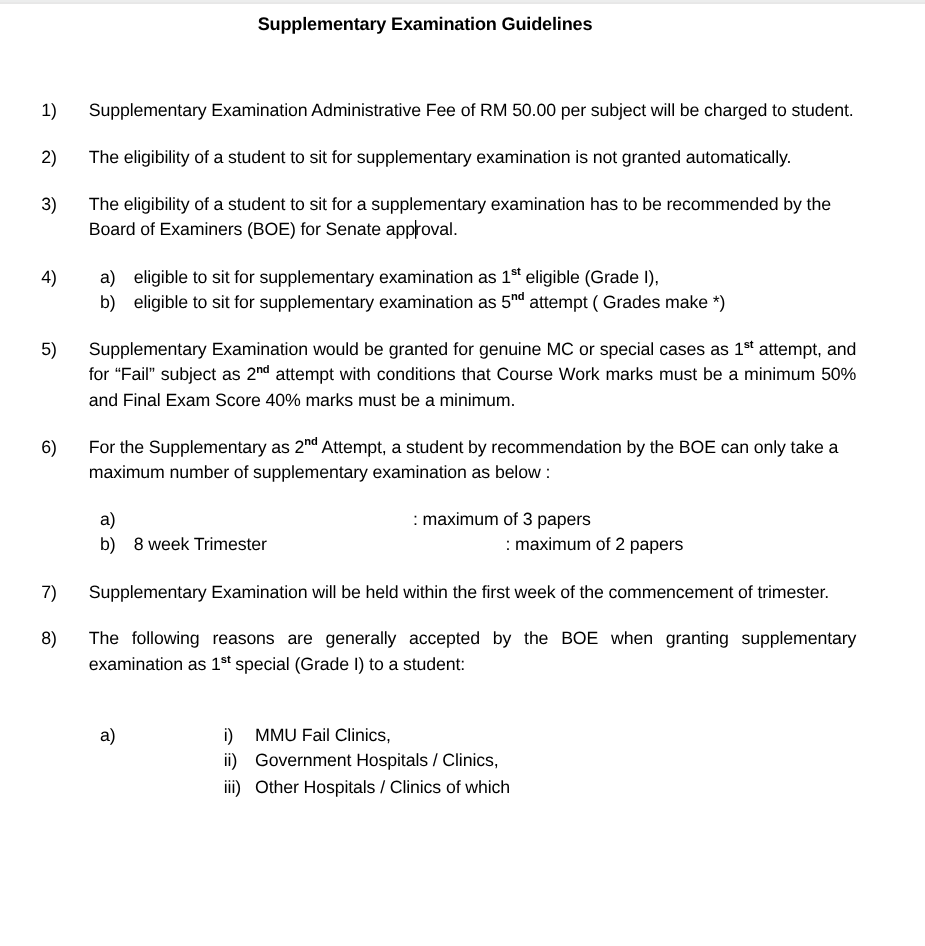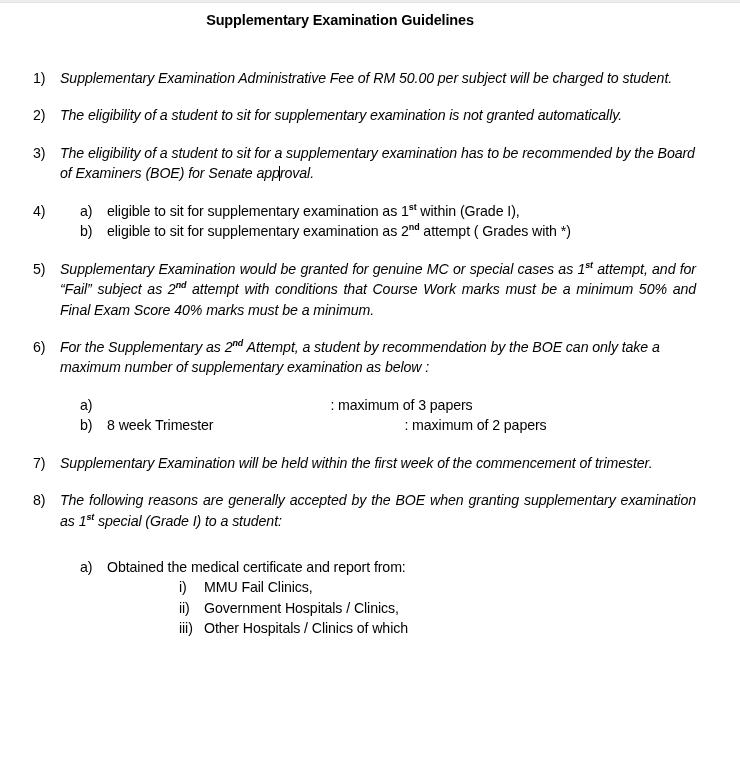--- a/index.html
+++ b/index.html
@@ -64,22 +64,21 @@
   }
   .item > .marker {
     position: absolute;
     left: 0;
     top: 0;
     width: 22px;
     text-align: left;
     font-size: 14.2px;
   }
   .item .para {
-    margin: 0;
-    font-style: italic;
+    margin: 11px;
   }
   .item .para.justify {
     text-align: justify;
     text-align-last: left;
   }
   
   .sublist {
     margin: 0;
     padding: 0;
     list-style: none;
@@ -171,24 +170,24 @@
 
     <div class="item">
       <span class="marker">3)</span>
       <p class="para"><span>The eligibility of a student to sit for a supplementary examination has to be recommended by the Board of Examiners (BOE) for Senate app</span><span class="caret"></span><span>roval.</span></p>
     </div>
 
     <div class="item">
       <span class="marker">4)</span>
       <ul class="sublist">
         <li class="subitem">
-          <span class="marker">a)</span><span>eligible to sit for supplementary examination as 1</span><sup>st</sup><span> within (Grade I),</span>
-        </li>
-        <li class="subitem">
-          <span class="marker">b)</span><span>eligible to sit for supplementary examination as 2</span><sup>nd</sup><span> attempt ( Grades with *)</span>
+          <span class="marker">a)</span><span>eligible to sit for supplementary examination as 1</span><sup>st</sup><span> eligible (Grade I),</span>
+        </li>
+        <li class="subitem">
+          <span class="marker">b)</span><span>eligible to sit for supplementary examination as 5</span><sup>nd</sup><span> attempt ( Grades make *)</span>
         </li>
       </ul>
     </div>
 
     <div class="item">
       <span class="marker">5)</span>
       <p class="para justify"><span>Supplementary Examination would be granted for genuine MC or special cases as 1</span><sup>st</sup><span> attempt, and for “Fail” subject as 2</span><sup>nd</sup><span>  attempt with conditions that Course Work marks must be a minimum 50% and Final Exam Score 40% marks must be a minimum.</span></p>
     </div>
 
     <div class="item">
@@ -215,21 +214,21 @@
       <span class="marker">7)</span>
       <p class="para justify">Supplementary Examination will be held within the first week of the commencement of trimester.</p>
     </div>
 
     <div class="item">
       <span class="marker">8)</span>
       <p class="para justify"><span>The following reasons are generally accepted by the BOE when  granting supplementary examination as 1</span><sup>st</sup><span> special (Grade I) to a student:</span></p>
       <div class="spacer-sm"></div>
       <ul class="sublist spaced-top">
         <li class="subitem">
-          <span class="marker">a)</span><span>Obtained the medical certificate and report from:</span>
+          <span class="marker">a)</span>
           <ul class="subsublist">
             <li class="subsubitem">
               <span class="marker">i)</span><span>MMU Fail Clinics,</span>
             </li>
             <li class="subsubitem">
               <span class="marker">ii)</span><span>Government Hospitals / Clinics,</span>
             </li>
             <li class="subsubitem">
               <span class="marker">iii)</span><span>Other Hospitals / Clinics of which</span>
             </li>

